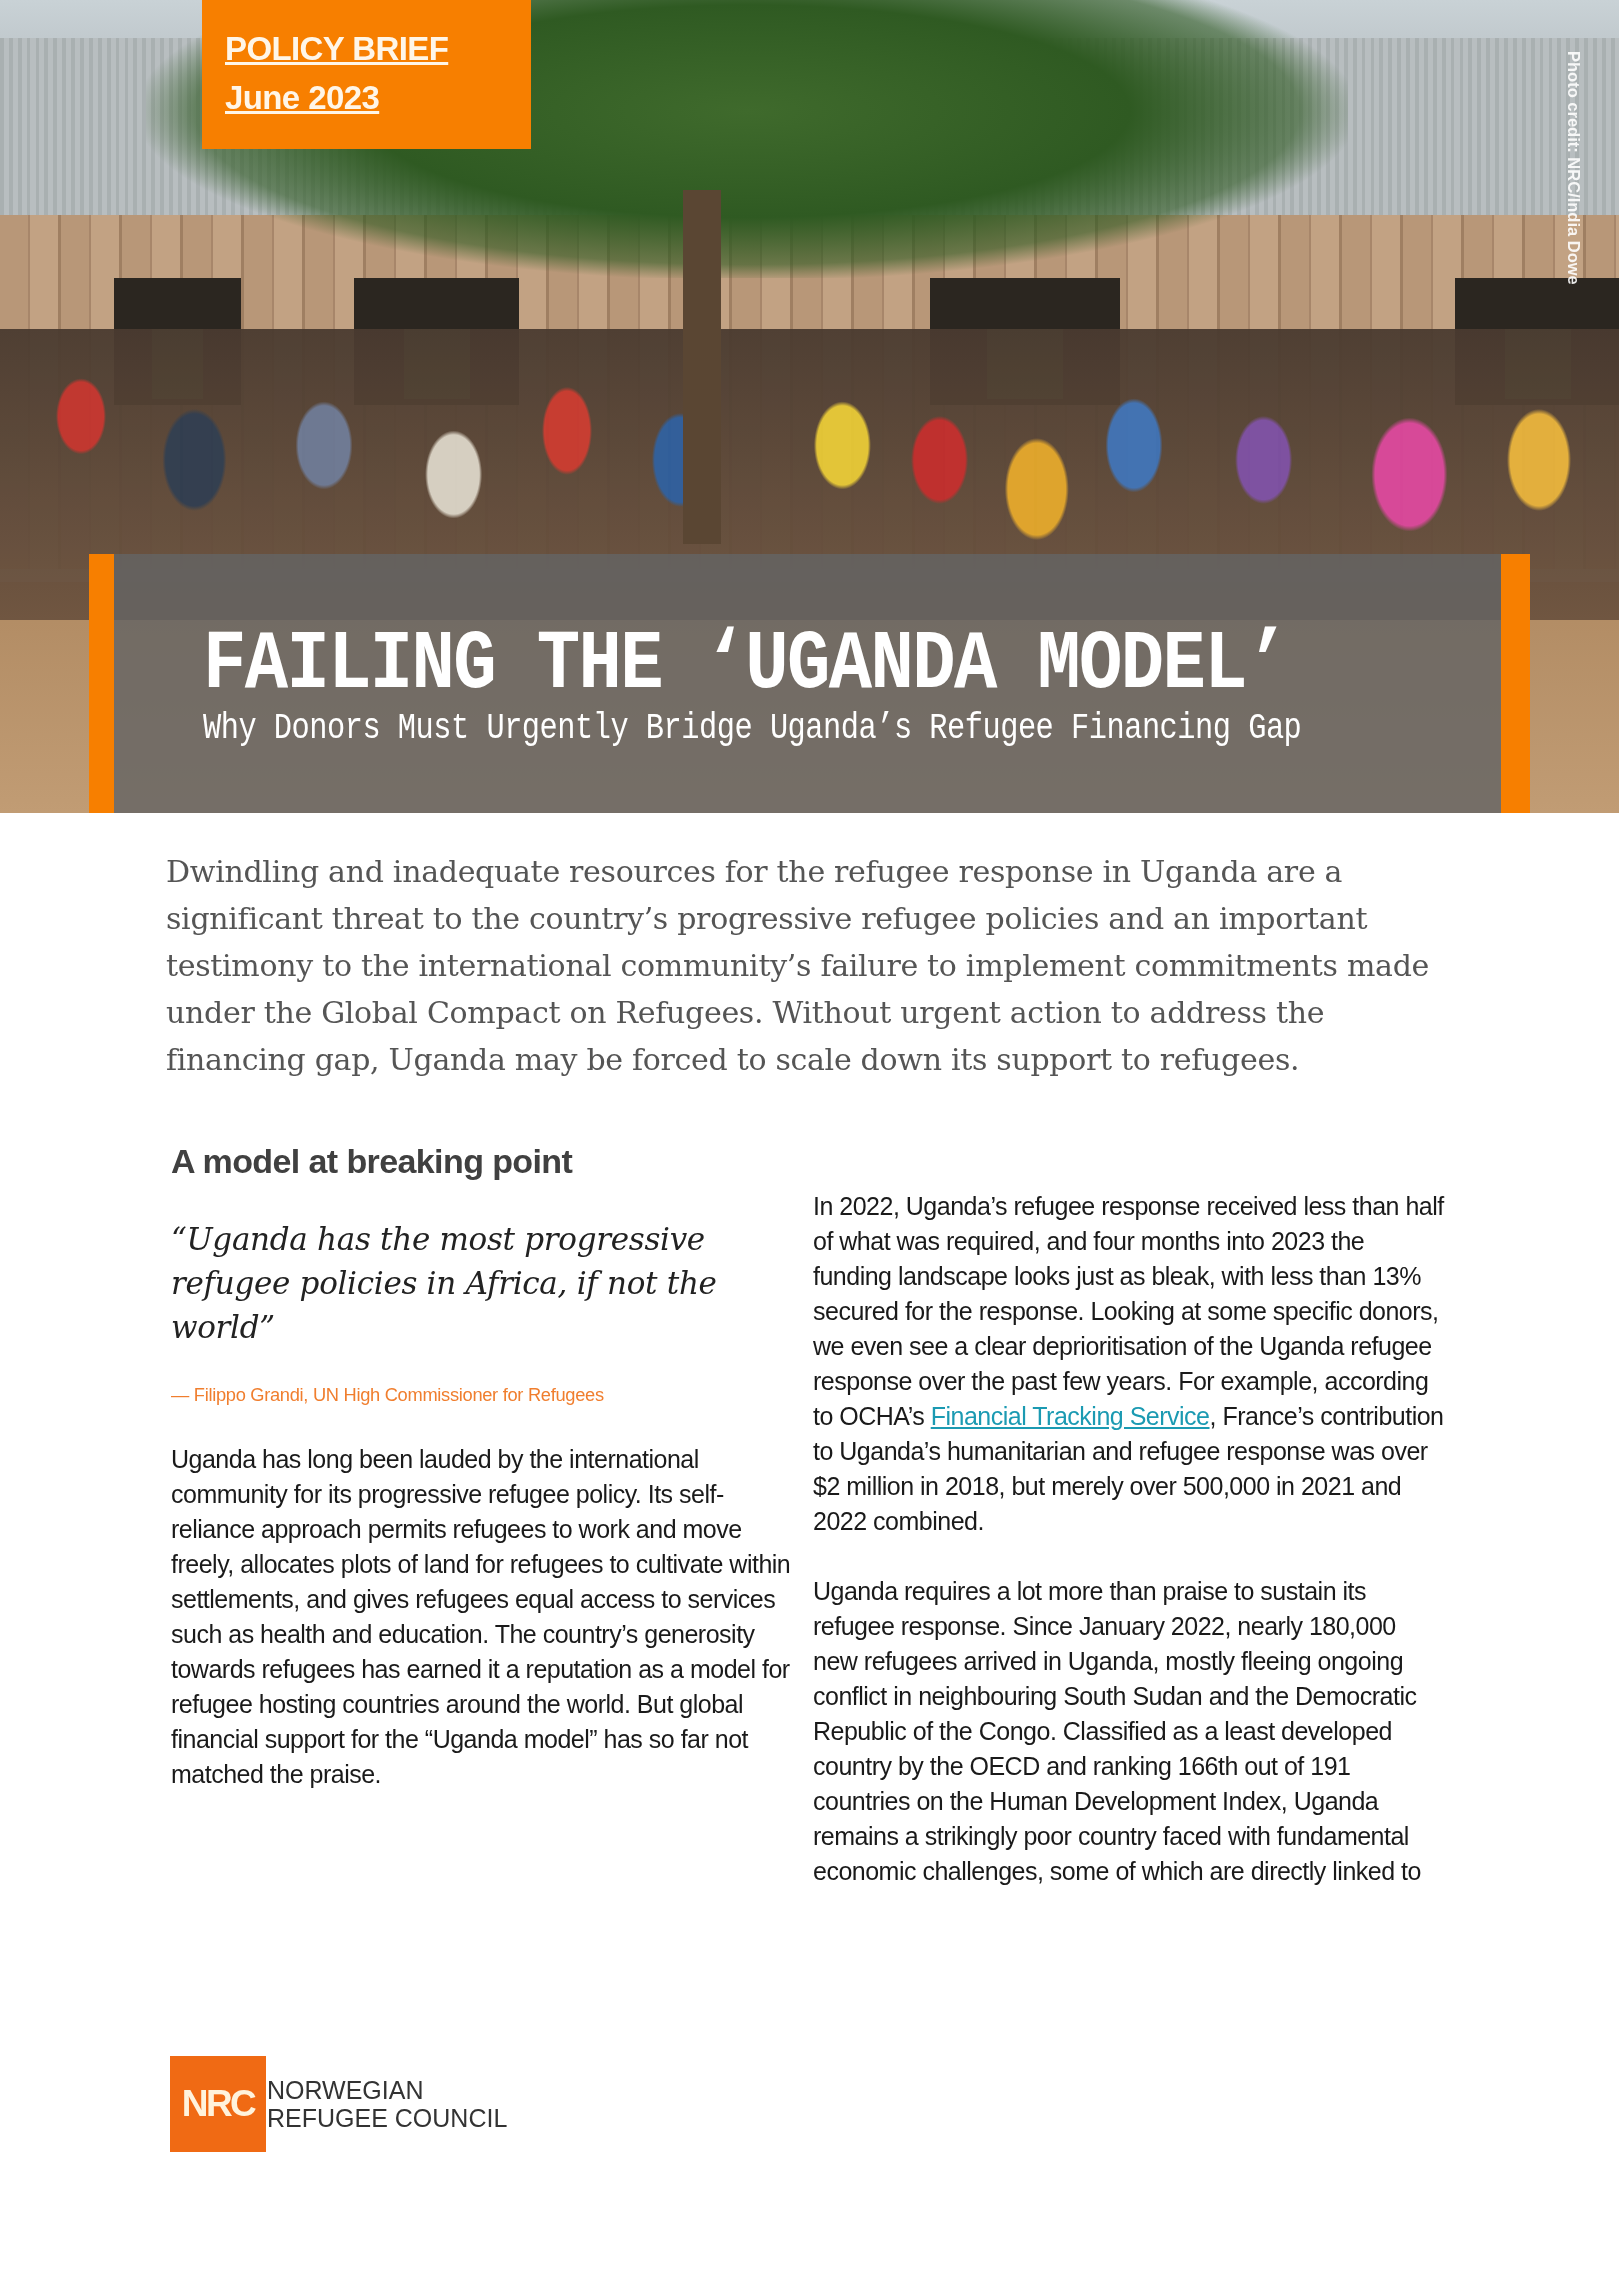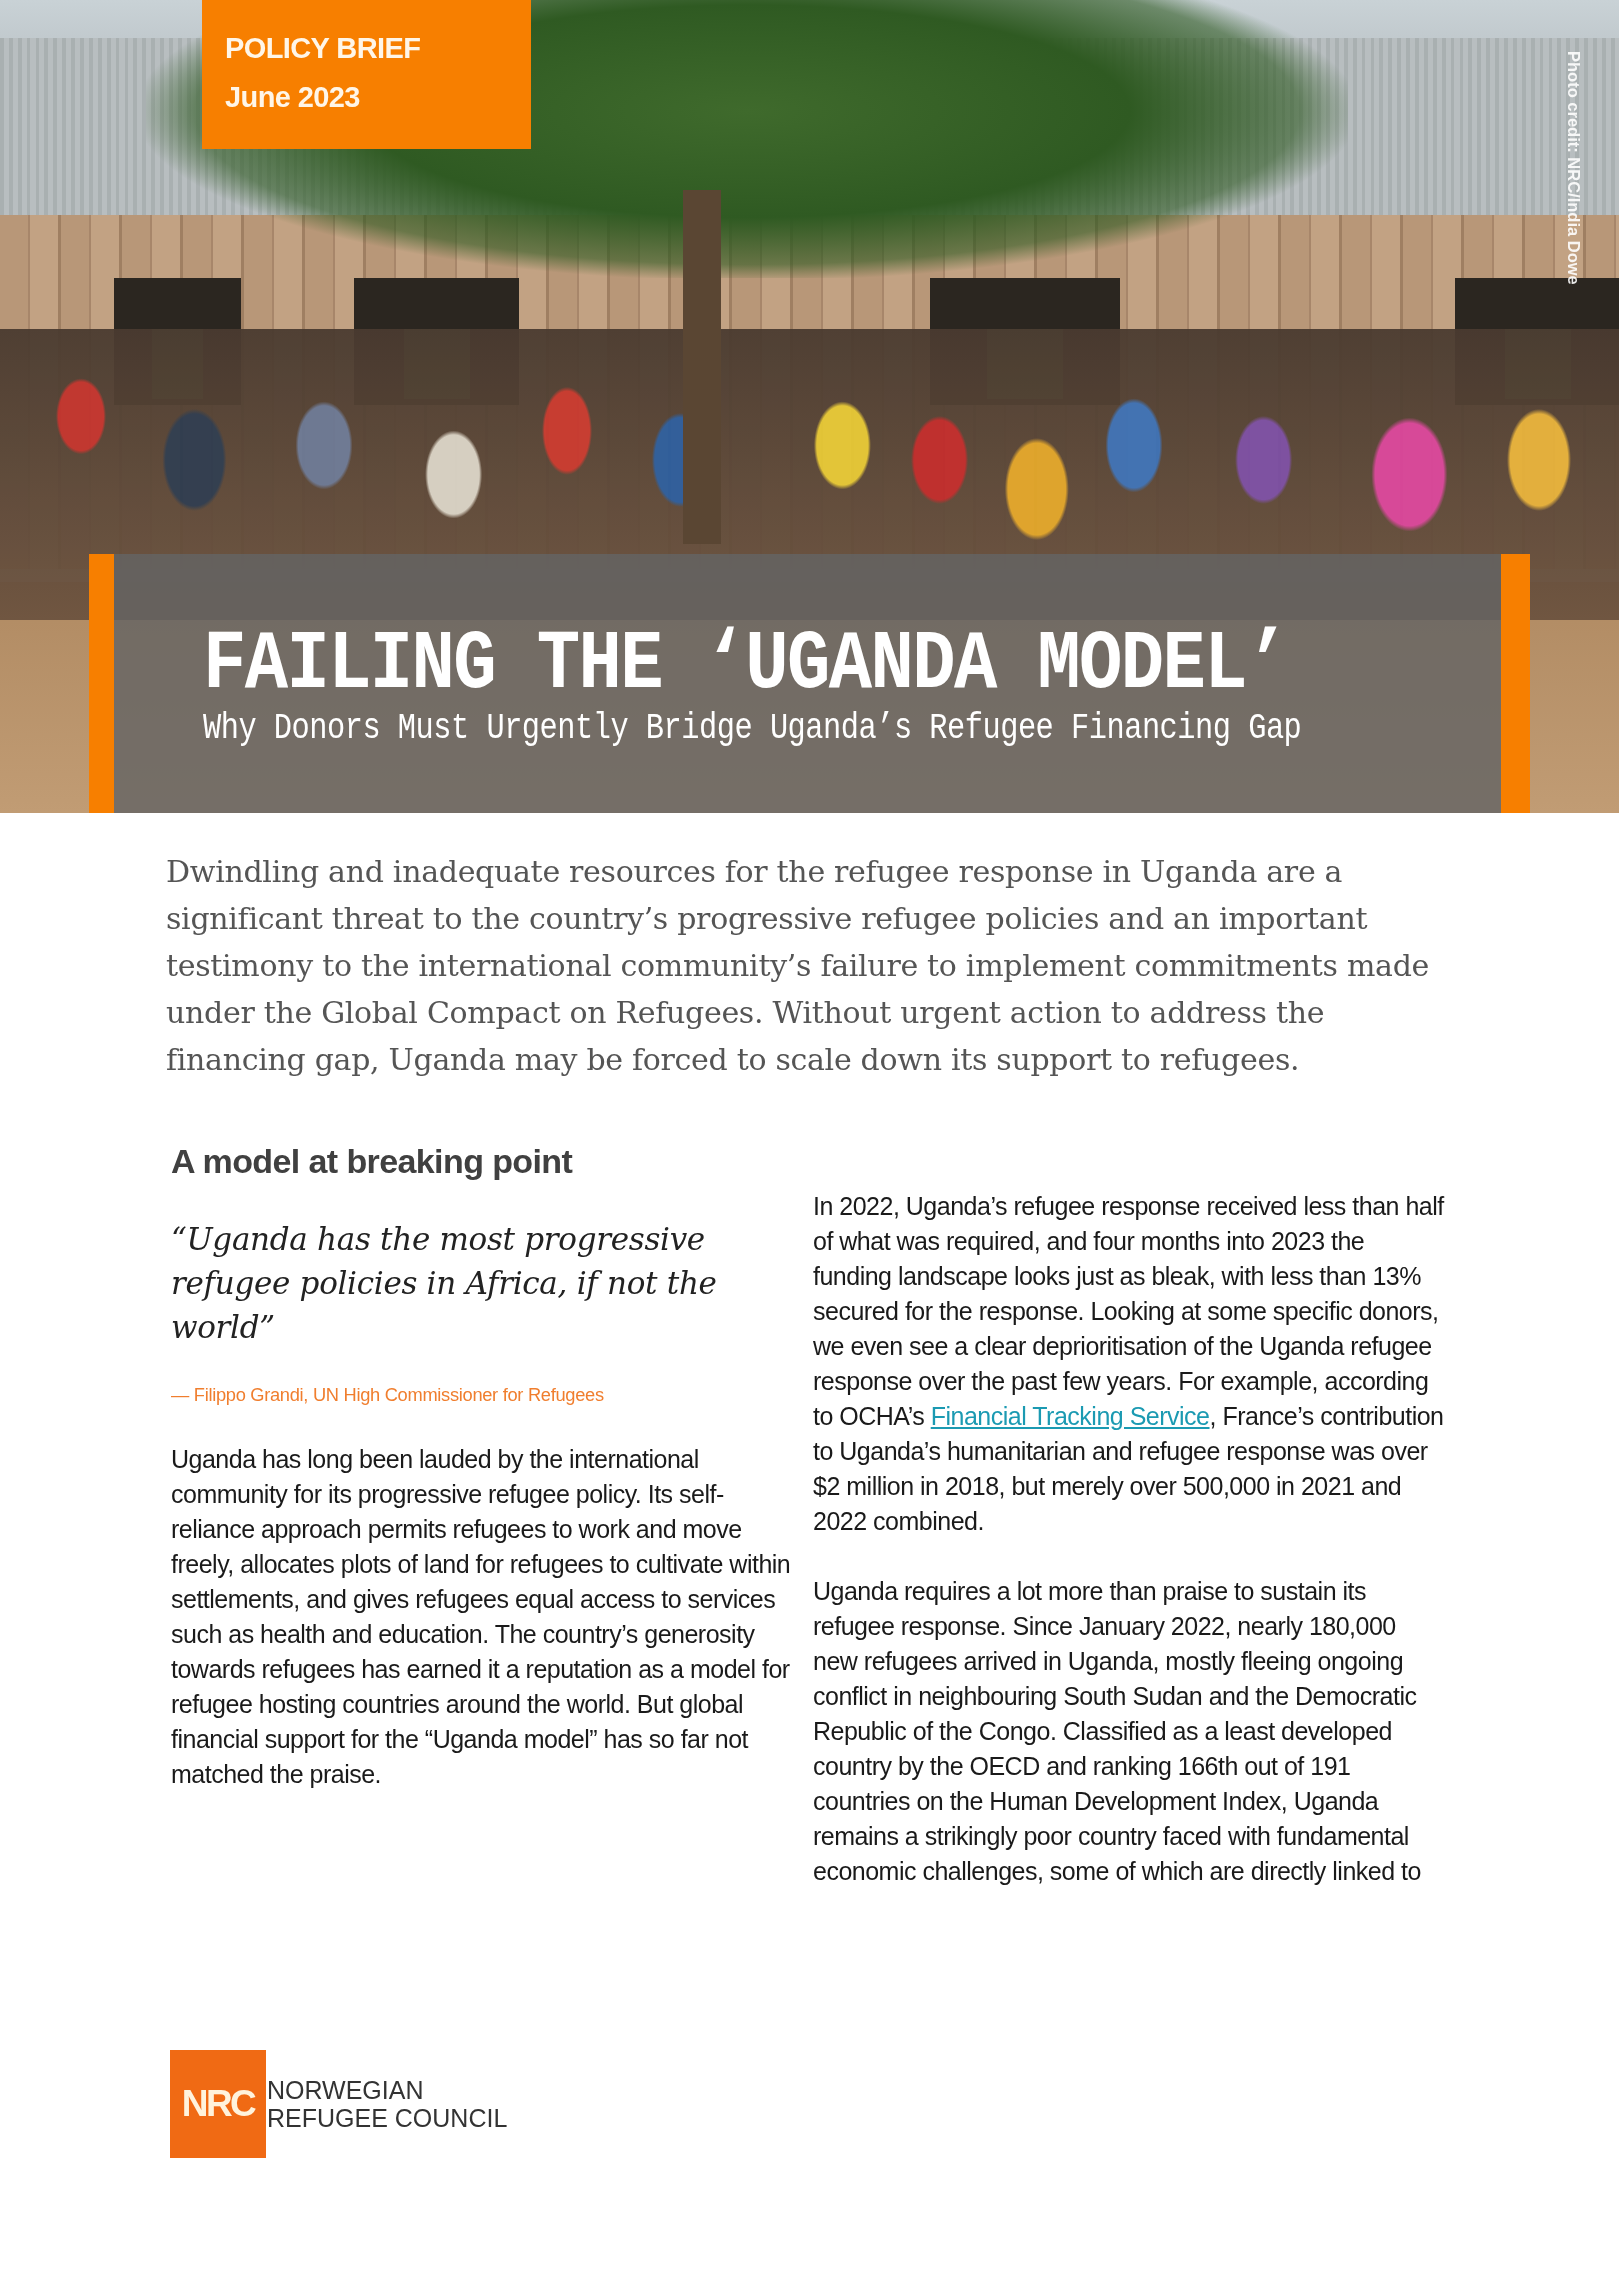--- a/index.html
+++ b/index.html
@@ -34,21 +34,21 @@
              radial-gradient(ellipse 38px 57px at 87% 50%, #d9459a 90%, transparent 100%),
              radial-gradient(ellipse 32px 51px at 95% 45%, #e6b13a 90%, transparent 100%),
              linear-gradient(#4a3b30, #6d5440);
            opacity: 0.95; }
   .tree { position: absolute; left: 146px; top: 0; width: 1202px; height: 278px;
           background: radial-gradient(ellipse at 50% 40%, #3f6a2c 0%, #2f5a22 45%, rgba(47,90,34,0.6) 65%, transparent 72%); }
   .trunk { position: absolute; left: 683px; top: 190px; width: 38px; height: 354px; background: #5a4633; }
 
   .policy-box { position: absolute; left: 202px; top: 0; width: 329px; height: 149px; background: #f77f00;
                 box-sizing: border-box; padding: 24px 0 0 23px; }
-  .policy-box .l1, .policy-box .l2 { color: #fff6e8; font-weight: bold; font-size: 29px; line-height: 49px; letter-spacing: -0.6px; display: block; }
+  .policy-box .l1, .policy-box .l2 { color: #fff6e8; font-weight: bold; font-size: 33px; line-height: 49px; letter-spacing: -0.6px; display: block; text-decoration: underline; }
 
   .photo-credit { position: absolute; left: 1560px; top: 51px; width: 25px; height: 297px; }
   .photo-credit span { position: absolute; left: 0; top: 0; width: 297px; transform-origin: 0 0; transform: translate(23px, 0) rotate(90deg);
                        color: #ffffff; font-size: 16.5px; font-weight: bold; white-space: nowrap; opacity: 0.9; }
 
   .title-band { position: absolute; left: 89px; top: 554px; width: 1441px; height: 259px; font-family: Liberation Mono, monospace; }
   .band-bar-left { position: absolute; left: 0; top: 0; width: 25px; height: 259px; background: #f77f00; }
   .band-bar-right { position: absolute; left: 1412px; top: 0; width: 29px; height: 259px; background: #f77f00; }
   .band-fill { position: absolute; left: 25px; top: 0; width: 1387px; height: 259px; background: rgba(100, 100, 100, 0.82); }
   .title-main { position: absolute; left: 114px; top: 63px; color: #ffffff; font-weight: bold; font-size: 84px;
@@ -68,21 +68,21 @@
   .quote { margin: 30px 0 0 0; color: #222222; font-family: "DejaVu Serif", "Liberation Serif", serif; font-style: italic;
            font-size: 31px; line-height: 44px; width: 569px; letter-spacing: -0.3px; }
   .attribution { margin-top: 33px; color: #f07e2e; font-size: 18.3px; line-height: 25px; letter-spacing: -0.3px; }
   .body-text { color: #1a1a1a; font-size: 25px; line-height: 35px; letter-spacing: -0.5px; margin: 0; }
   .col-left .body-text { margin-top: 35px; }
   .col-right .body-text + .body-text { margin-top: 35px; }
   .link { color: #1b9ab2; text-decoration: underline; }
 
   
   .logo { position: absolute; left: 170px; top: 2061px; height: 85px; display: flex; align-items: center; }
-  .logo-square { width: 96px; height: 108px; background: #f06a14; display: flex; align-items: center; justify-content: center; }
+  .logo-square { width: 96px; height: 96px; background: #f06a14; display: flex; align-items: center; justify-content: center; }
   .logo-square span { color: #fff3dc; font-weight: bold; font-size: 37px; letter-spacing: -2.5px; }
   .logo-words { margin-left: 1px; color: #333333; font-size: 25px; line-height: 28px; letter-spacing: 0px; }
   .logo-words span { display: block; }
 </style>
 </head>
 <body>
 
 <div class="hero" title="Crowd of refugees gathered in front of a wooden building with a corrugated metal roof under a large tree">
   <div class="sky"></div>
   <div class="roof"></div>

